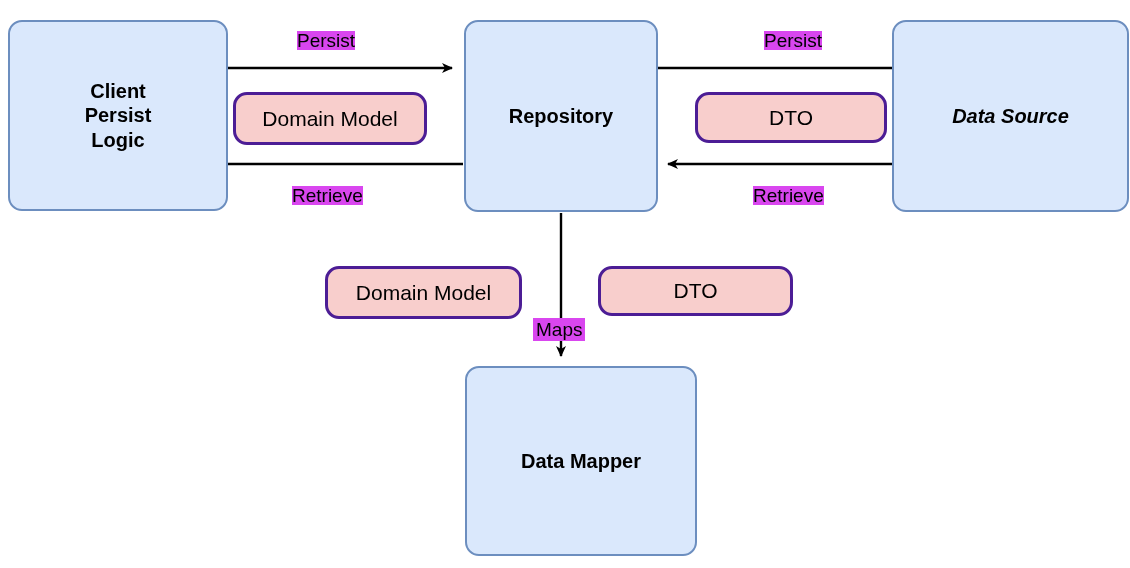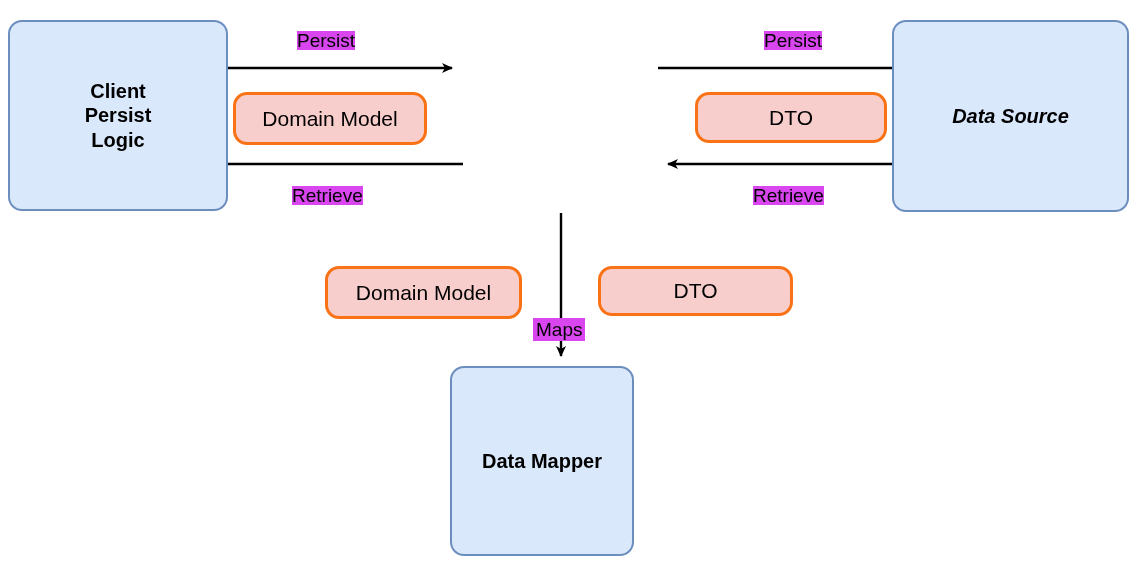--- a/index.html
+++ b/index.html
@@ -32,21 +32,21 @@
     background: #dae8fc;
     border: 2px solid #6c8ebf;
     border-radius: 14px;
     font-weight: bold;
     font-size: 20px;
     color: #000000;
   }
   
   .pill {
     background: #f8cecc;
-    border: 3px solid #f97316;
+    border: 3px solid #4c1d95;
     border-radius: 14px;
     font-weight: normal;
     font-size: 21px;
     color: #000000;
   }
   
   .edge-label {
     position: absolute;
     font-size: 19px;
     color: #000000;
@@ -105,26 +105,29 @@
   </svg>
 
   <div class="node box" style="left:8px; top:20px; width:220px; height:191px;">
     <div>
       <div>Client</div>
       <div>Persist</div>
       <div>Logic</div>
     </div>
   </div>
 
+  <div class="node box" style="left:464px; top:20px; width:194px; height:192px;">
+    <span>Repository</span>
+  </div>
 
   <div class="node box" style="left:892px; top:20px; width:237px; height:192px;font-style:italic;">
     <span>Data Source</span>
   </div>
 
-  <div class="node box" style="left:450px; top:366px; width:184px; height:190px;">
+  <div class="node box" style="left:465px; top:366px; width:232px; height:190px;">
     <span>Data Mapper</span>
   </div>
 
   <div class="node pill" style="left:233px; top:92px; width:194px; height:53px;">
     <span>Domain Model</span>
   </div>
 
   <div class="node pill" style="left:695px; top:92px; width:192px; height:51px;">
     <span>DTO</span>
   </div>

